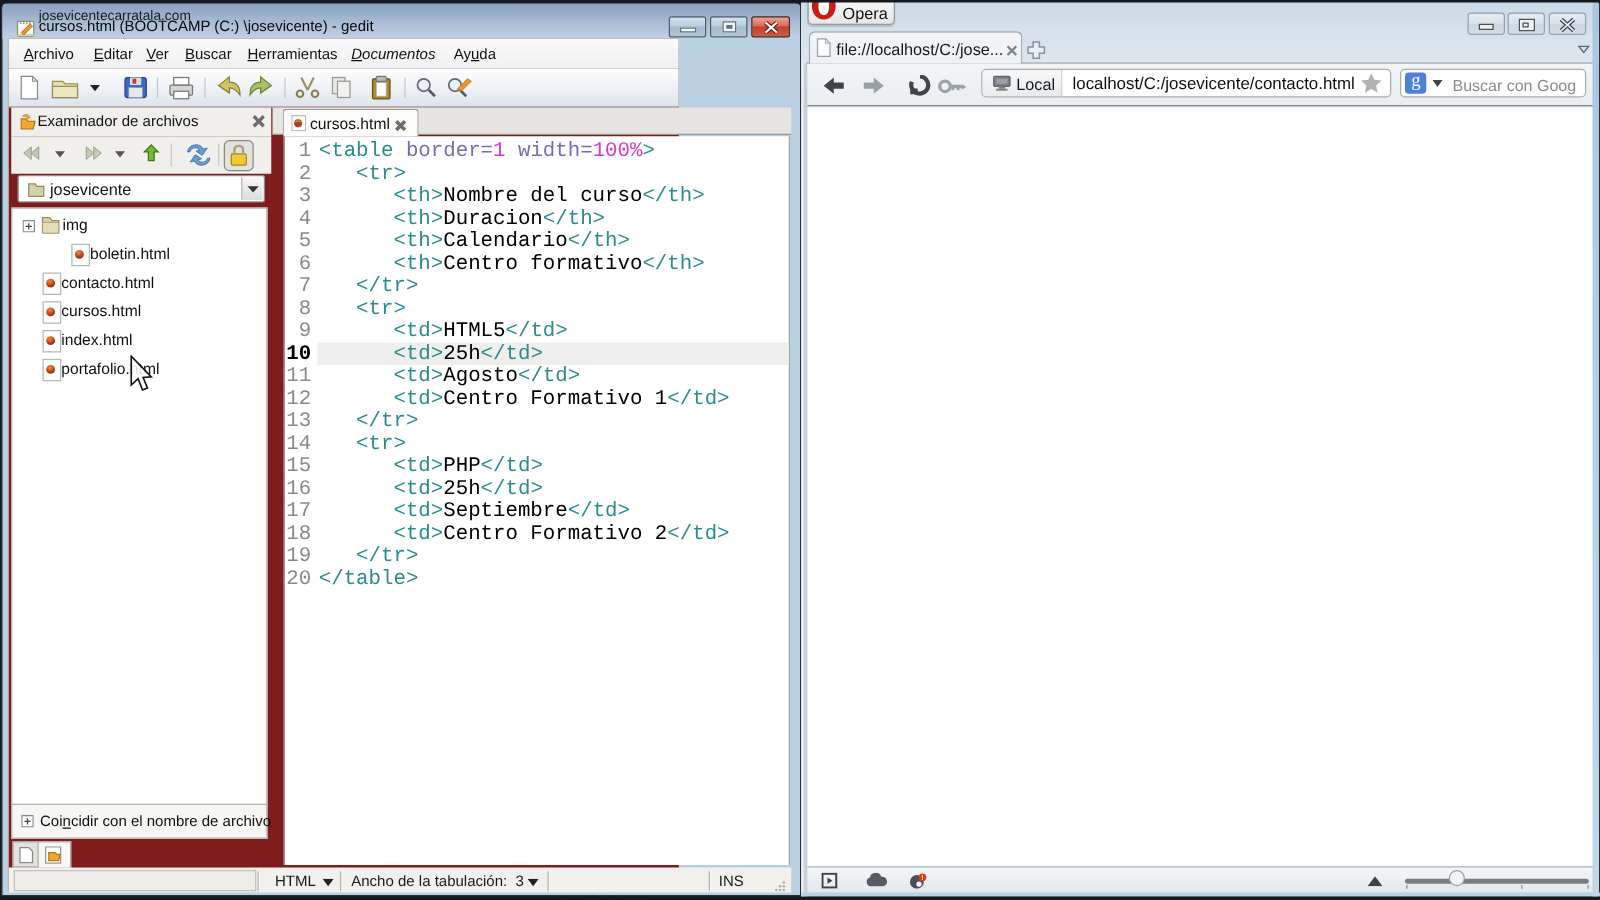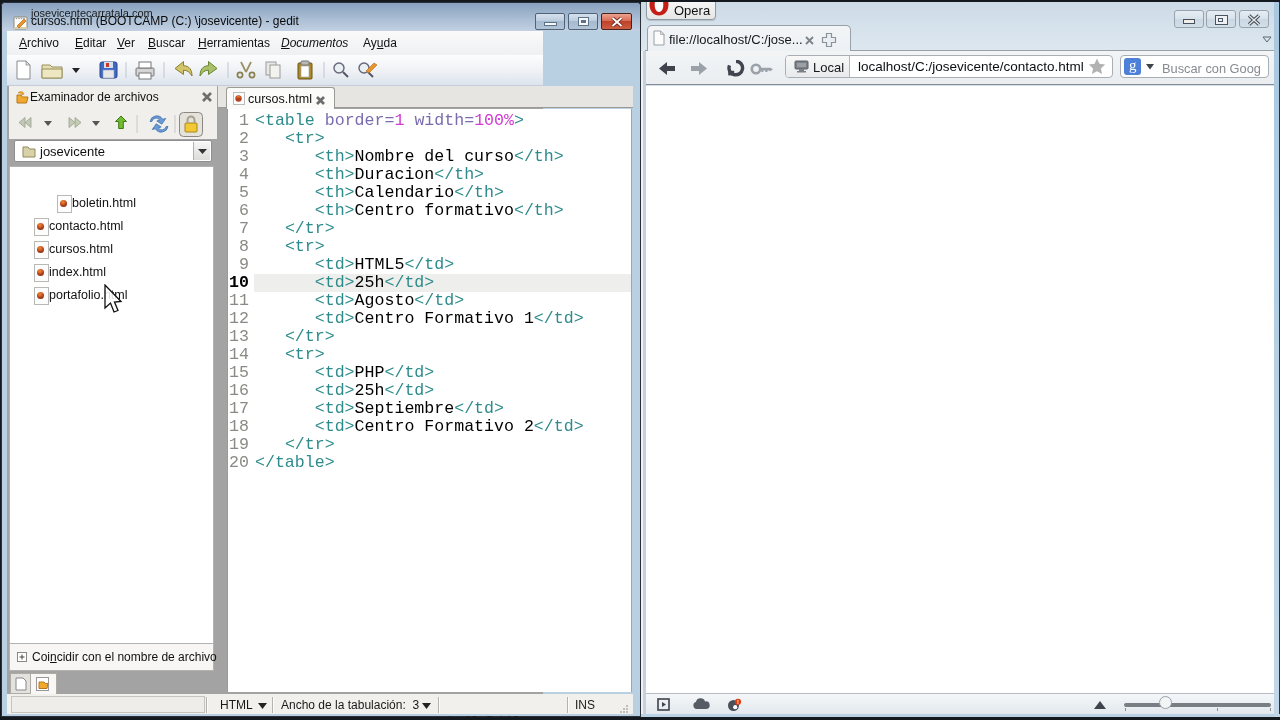--- a/index.html
+++ b/index.html
@@ -42,21 +42,21 @@
         <div class="abs" style="left:2px; top:2px; width:5px; height:3px; background:#5d7285;"></div>
       </div>
   </div>
   <div class="abs" style="left:599px; top:10px; width:31px; height:17px; border:1px solid #47231e; border-radius:2px; background:linear-gradient(180deg,#eca291 0%,#d96c55 45%,#c04228 50%,#cc5e44 100%);">
     <svg class="abs" style="left:9px; top:3px;" width="12" height="10" viewBox="0 0 12 10">
         <path d="M1.5 1 L10.5 9 M10.5 1 L1.5 9" stroke="#6a241c" stroke-width="3.6"></path>
         <path d="M1.5 1 L10.5 9 M10.5 1 L1.5 9" stroke="#fff" stroke-width="1.8"></path>
       </svg>
   </div>
 
-  <div class="abs" style="left:5px; top:28px; width:536px; height:682px; background:#a3a3a3;">
+  <div class="abs" style="left:5px; top:28px; width:536px; height:682px; background:#7f1d1d;">
 
     <div class="abs" style="left:0; top:0; width:100%; height:24px; background:linear-gradient(180deg,#fafafa,#eff0f2); font-size:12px; color:#111;">
       <span class="abs" style="left:12px; top:5px;"><u>A</u>rchivo</span>
       <span class="abs" style="left:68px; top:5px;"><u>E</u>ditar</span>
       <span class="abs" style="left:110px; top:5px;"><u>V</u>er</span>
       <span class="abs" style="left:141px; top:5px;"><u>B</u>uscar</span>
       <span class="abs" style="left:191px; top:5px;"><u>H</u>erramientas</span>
       <span class="abs" style="left:274px; top:5px;font-style:italic;"><u>D</u>ocumentos</span>
       <span class="abs" style="left:356px; top:5px;">Ay<u>u</u>da</span>
     </div>
@@ -148,20 +148,31 @@
           </svg>
         <span class="abs" style="left:25px; top:3px; font-size:13px; color:#111;">josevicente</span>
         <div class="abs" style="right:1px; top:1px; width:17px; height:18px; background:linear-gradient(180deg,#f6f6f6,#dcdcda); border-left:1px solid #b0b0ae;">
           <svg class="abs" style="left:3px; top:6px;" width="11" height="7" viewBox="0 0 11 7">
               <path d="M1 1 h9 l-4.5 5 z" fill="#333"></path>
             </svg>
         </div>
       </div>
 
       <div class="abs" style="left:0; top:80px; width:205px; height:478px; background:#fff; border:1px solid #b4b2ae;">
+        <div class="abs" style="left:0; top:2px; width:100%; height:23px; font-size:12.5px; color:#111;">
+          <svg class="abs" style="left:8px; top:7px;" width="10" height="10" viewBox="0 0 10 10">
+              <rect x="0.5" y="0.5" width="9" height="9" fill="#fff" stroke="#888"></rect>
+              <path d="M2.5 5 h5 M5 2.5 v5" stroke="#444"></path>
+            </svg>
+          <svg class="abs" style="left:23px; top:3px;" width="15" height="15" viewBox="0 0 15 15">
+              <path d="M1 2 h6 l1.5 2.5 H14 v10 H1 z" fill="#d9d2a8" stroke="#918a5e"></path>
+              <path d="M1 6 h13 v8.5 H1 z" fill="#e4ddb8" stroke="#918a5e" stroke-width="0.5"></path>
+            </svg>
+          <span class="abs" style="left:40px; top:4px;">img</span>
+        </div>
         <div class="treefile" style="top:25px;margin-left:23px;">
             <span>boletin.html</span>
           </div>
         <div class="treefile" style="top:48px;">
             <span>contacto.html</span>
           </div>
         <div class="treefile" style="top:71px;">
             <span>cursos.html</span>
           </div>
         <div class="treefile" style="top:94px;">
@@ -314,21 +325,21 @@
         <path d="M2 1.5 L12 10.5 M12 1.5 L2 10.5" stroke="#3c4650" stroke-width="3.4"></path>
         <path d="M2 1.5 L12 10.5 M12 1.5 L2 10.5" stroke="#e8ebee" stroke-width="1.4"></path>
       </svg>
     </div>
 
   <svg class="abs" style="left:621px; top:36px;" width="10" height="7" viewBox="0 0 10 7">
       <path d="M1 1 h8 l-4 5 z" fill="#dbe5ed" stroke="#5a6671"></path>
     </svg>
   <div class="abs" style="left:4px; top:50px; width:631px; height:1px; background:#98a0a8;"></div>
 
-  <div class="abs" style="left:6px; top:25px; width:204px; height:26px; background:linear-gradient(180deg,#f2f4f6,#eef1f4); border:1px solid #98a1a9; border-bottom:none; border-radius:5px 5px 0 0;">
+  <div class="abs" style="left:6px; top:25px; width:171px; height:26px; background:linear-gradient(180deg,#f2f4f6,#eef1f4); border:1px solid #98a1a9; border-bottom:none; border-radius:5px 5px 0 0;">
     <svg class="abs" style="left:5px; top:4px;" width="12" height="16" viewBox="0 0 12 16">
         <path d="M1 1 h6.5 L11 4.5 V15 H1 z" fill="#fcfcfc" stroke="#9aa0a6"></path>
         <path d="M7.5 1 L11 4.5 H7.5 z" fill="#e4e6e8" stroke="#9aa0a6" stroke-width="0.7"></path>
       </svg>
     <span class="abs" style="left:21px; top:6px; font-size:13px; color:#15191d;">file://localhost/C:/jose...</span>
     <svg class="abs" style="left:157px; top:10px;" width="9" height="9" viewBox="0 0 9 9">
         <path d="M1 1 L8 8 M8 1 L1 8" stroke="#7a828a" stroke-width="1.8"></path>
       </svg>
   </div>
 

